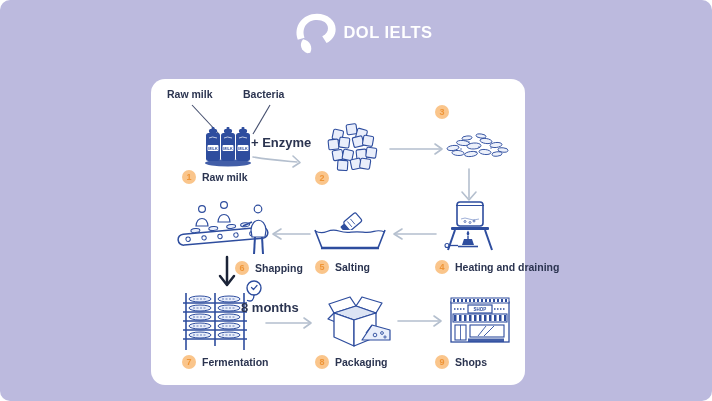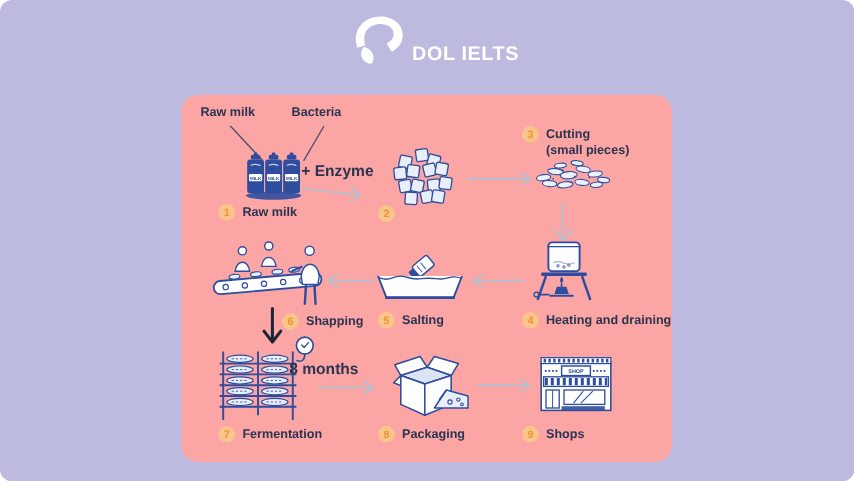--- a/index.html
+++ b/index.html
@@ -1,22 +1,22 @@
 <!DOCTYPE html>
 <html><head>
 <meta charset="utf-8">
 <style>
   html,body{margin:0;padding:0;background:#fff}
   .screen{position:relative;width:712px;height:401px;background:#bcbade;border-radius:10px;overflow:hidden;
           font-family:"Liberation Sans",sans-serif;-webkit-font-smoothing:antialiased}
   
-  .logo{position:absolute;top:10px;left:12px;right:0;display:flex;justify-content:center;align-items:flex-end;gap:2px;color:#fff}
+  .logo{position:absolute;top:10px;left:12px;right:0;display:flex;justify-content:center;align-items:center;gap:2px;color:#fff}
   .logo-text{font-weight:bold;font-size:16.5px;line-height:1.3;letter-spacing:.5px}
   
-  .card{position:absolute;left:151px;top:79px;width:409px;height:306px;background:#fca5a5;border-radius:14px}
+  .card{position:absolute;left:151px;top:79px;width:374px;height:306px;background:#ffffff;border-radius:14px}
   .abs{position:absolute}
   .lbl{position:absolute;font-size:10.5px;font-weight:bold;color:#2b3450;white-space:nowrap}
   .note{position:absolute;font-size:13px;font-weight:600;color:#2b3450;white-space:nowrap}
   .step{position:absolute;display:flex;gap:6px;align-items:flex-start}
   .step-num{width:14px;height:14px;border-radius:50%;background:#fac58b;color:#ef9537;font-size:9px;font-weight:bold;
             display:flex;align-items:center;justify-content:center;flex:0 0 14px}
   .step-text{font-size:10.5px;font-weight:bold;color:#2b3450;line-height:1.2;white-space:nowrap;padding-top:1px}
   .step-text .sub{display:block}
   svg{display:block}
   .arr{position:absolute;overflow:visible}
@@ -314,24 +314,20 @@
       <span class="step-num">1</span>
       <div class="step-text"><span>Raw milk</span></div>
     </div>
 
     <div class="step" style="left:164px;top:92px">
       <span class="step-num">2</span>
     </div>
 
     <div class="step" style="left:284px;top:26px">
       <span class="step-num">3</span>
-      <div class="step-text">
-        <span>Cutting</span>
-        <span class="sub">(small pieces)</span>
-      </div>
     </div>
 
     <div class="step" style="left:284px;top:181px">
       <span class="step-num">4</span>
       <div class="step-text"><span>Heating and draining</span></div>
     </div>
 
     <div class="step" style="left:164px;top:181px">
       <span class="step-num">5</span>
       <div class="step-text"><span>Salting</span></div>

